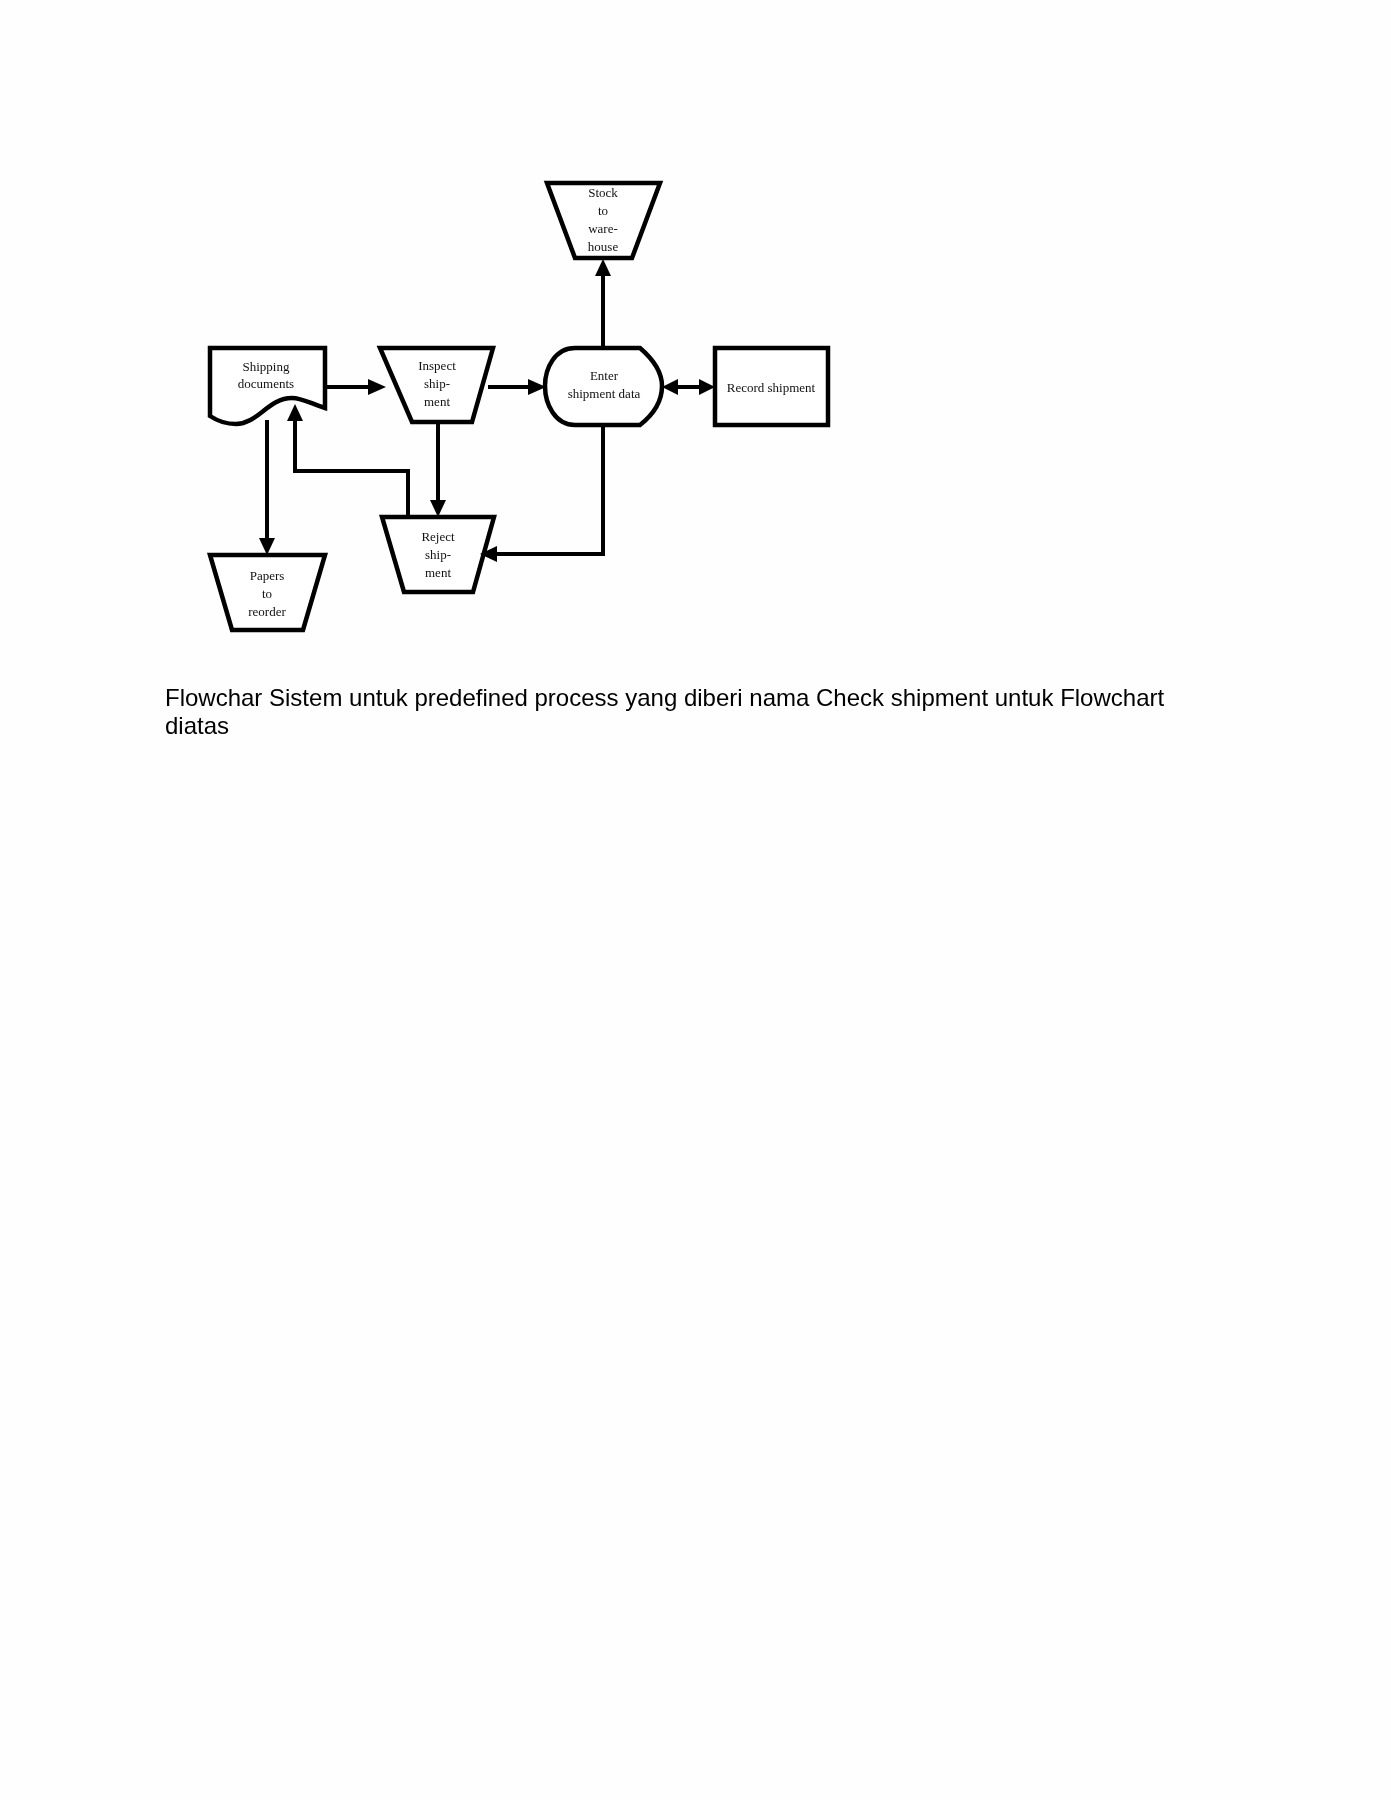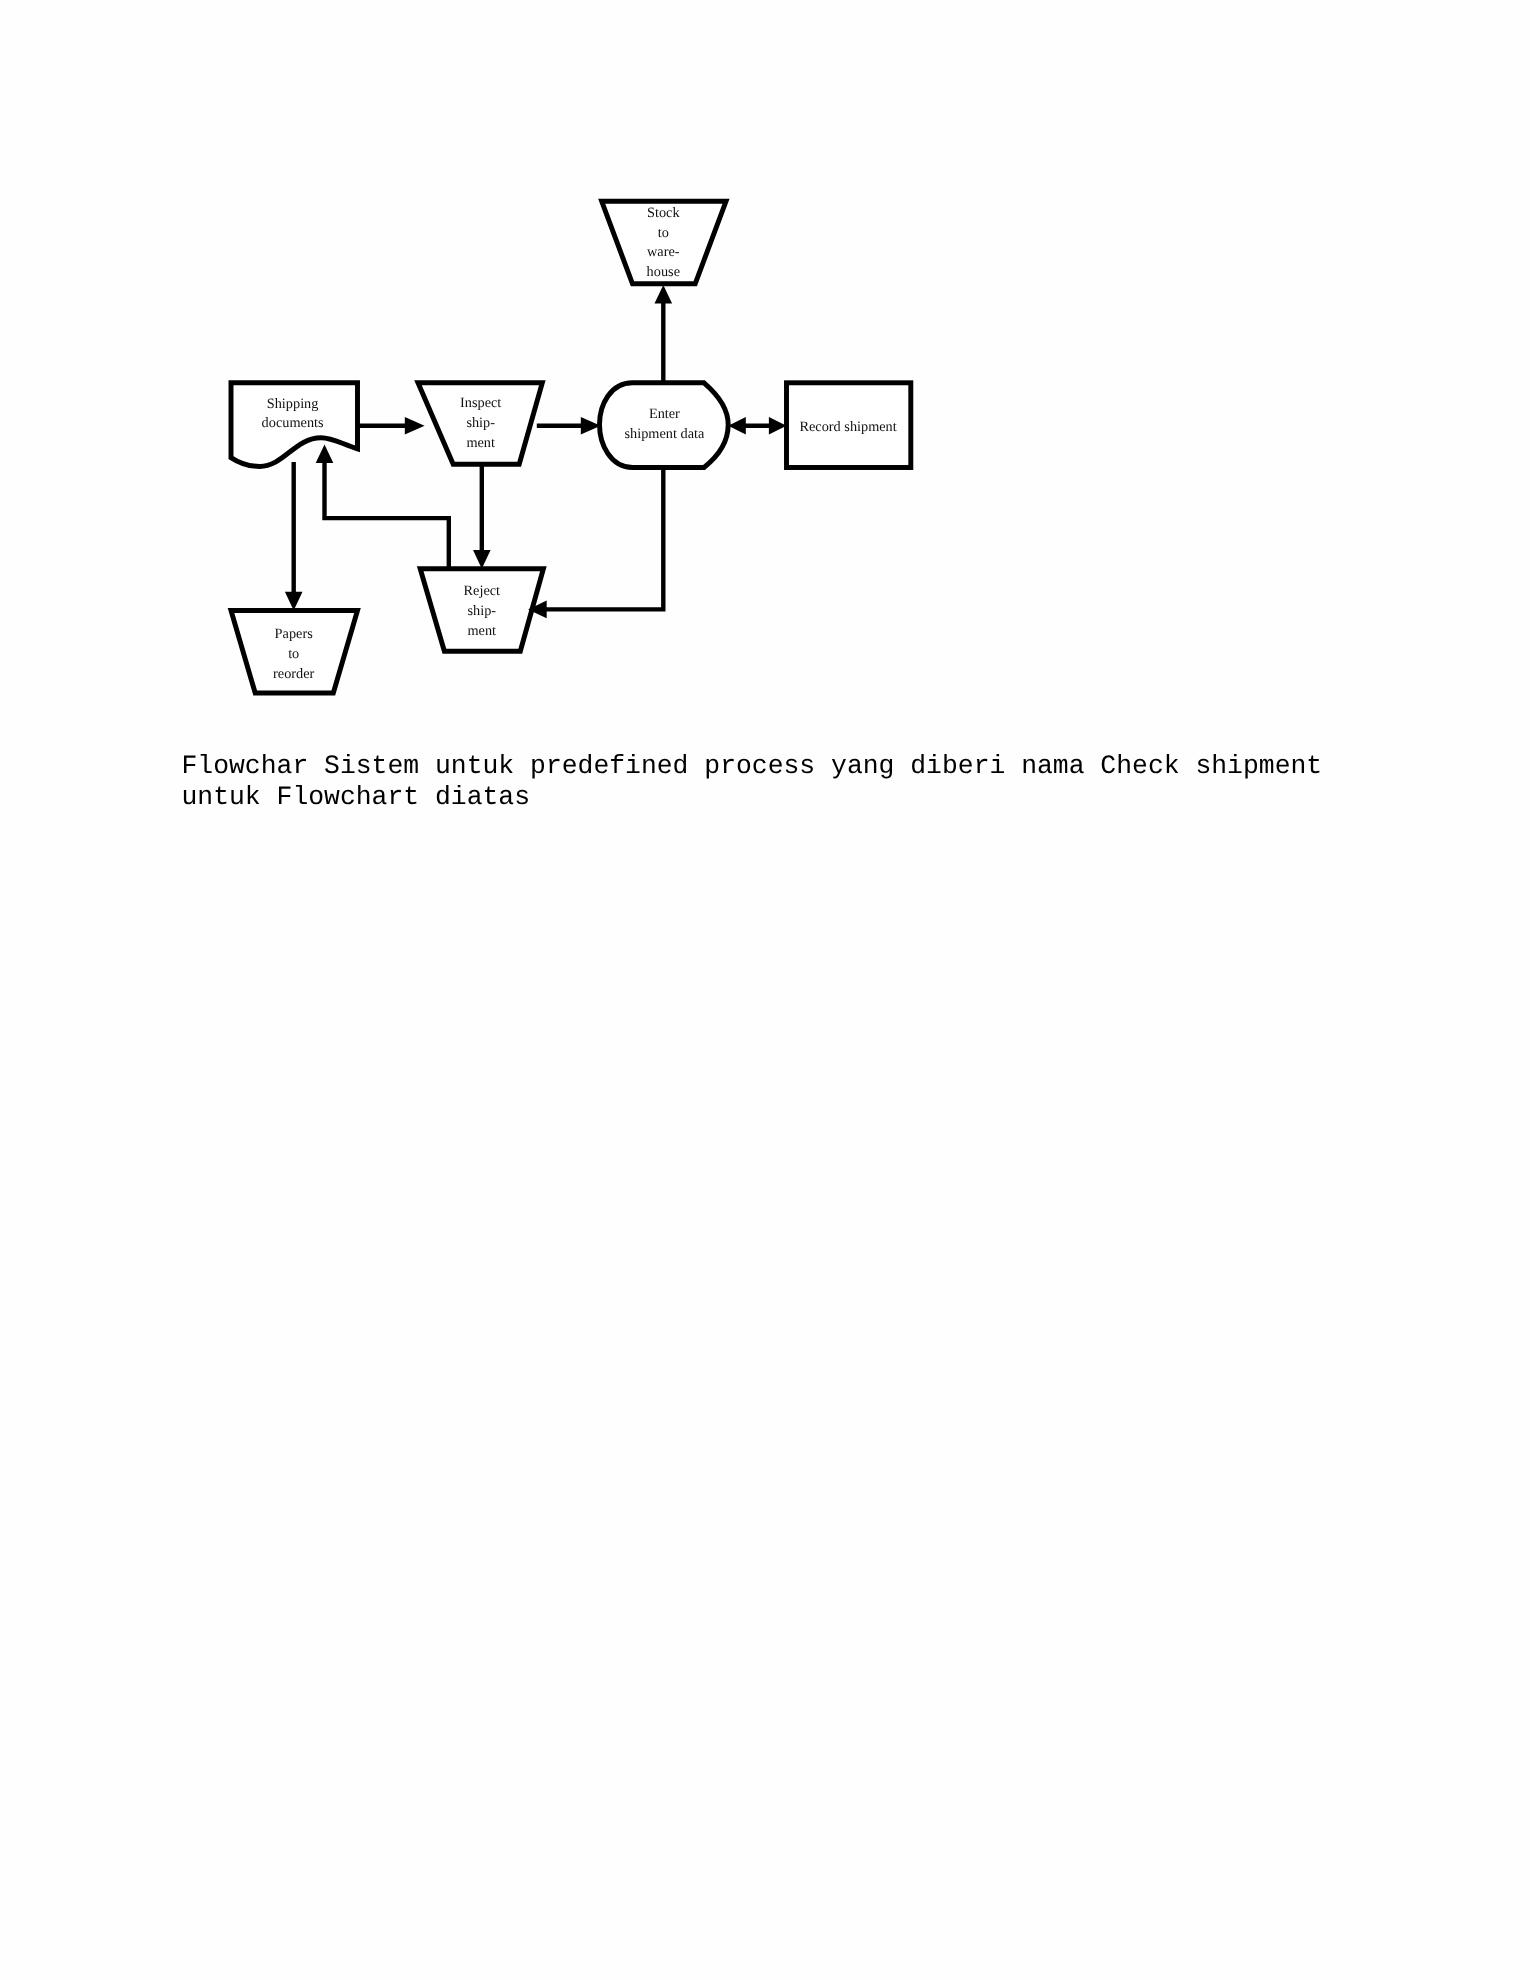--- a/index.html
+++ b/index.html
@@ -4,21 +4,21 @@
 <style>
   html, body { margin: 0; padding: 0; background: #fefefe; }
   body { width: 1391px; height: 1800px; position: relative; overflow: hidden; }
   #diagram { position: absolute; left: 0; top: 0; width: 1391px; height: 660px; }
   .shape { fill: #ffffff; stroke: #000; stroke-width: 4.5; stroke-linejoin: miter; }
   .line { fill: none; stroke: #000; stroke-width: 4; }
   .arrowhead { fill: #000; }
   .lbl { font-family: "Liberation Serif", serif; font-size: 13px; fill: #111; text-anchor: middle; }
   #caption {
     position: absolute; left: 165px; top: 684px; width: 1050px;
-    font-family: Liberation Mono, monospace; font-size: 24px; line-height: 28px; color: #000;
+    font-family: Liberation Sans, sans-serif; font-size: 24px; line-height: 28px; color: #000;
   }
 </style>
 </head>
 <body>
 
 <svg id="diagram" viewBox="0 0 1391 660" xmlns="http://www.w3.org/2000/svg">
 
   <g>
     <polygon class="shape" points="547,183 660,183 632,258 575,258"></polygon>
     <text class="lbl" x="603" y="197">Stock</text>

